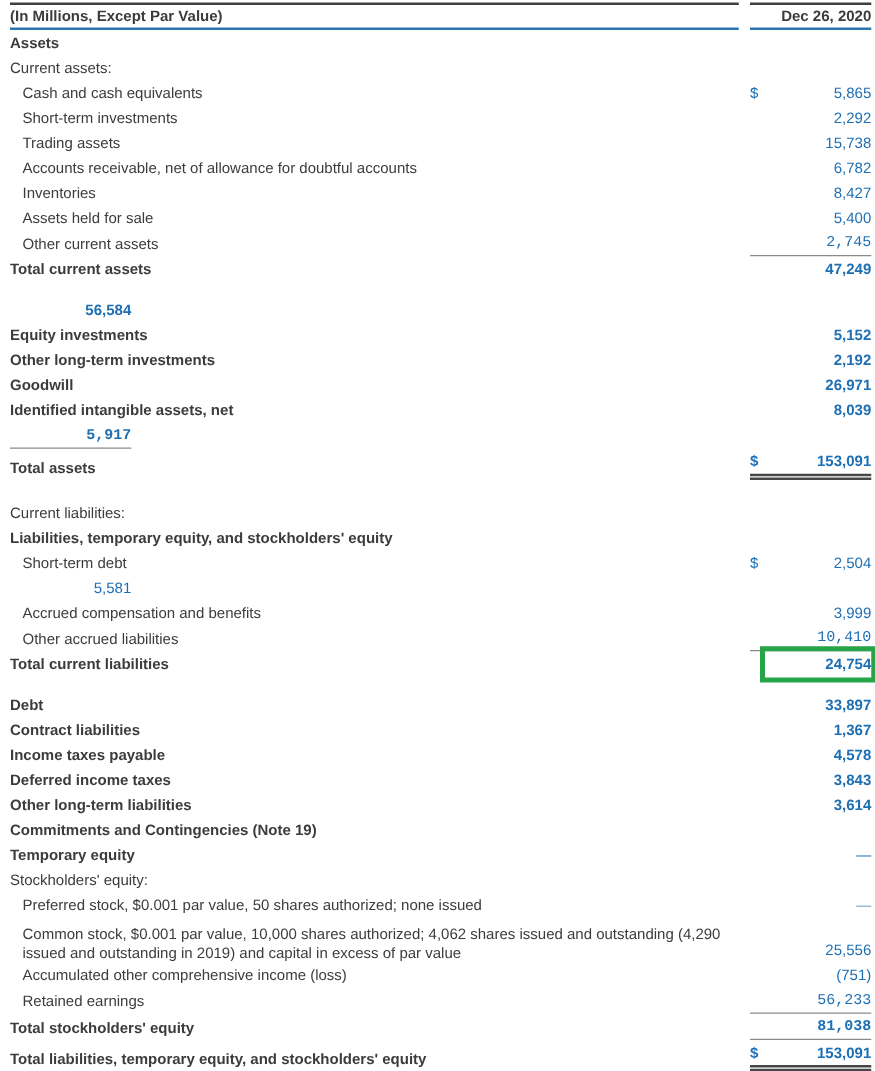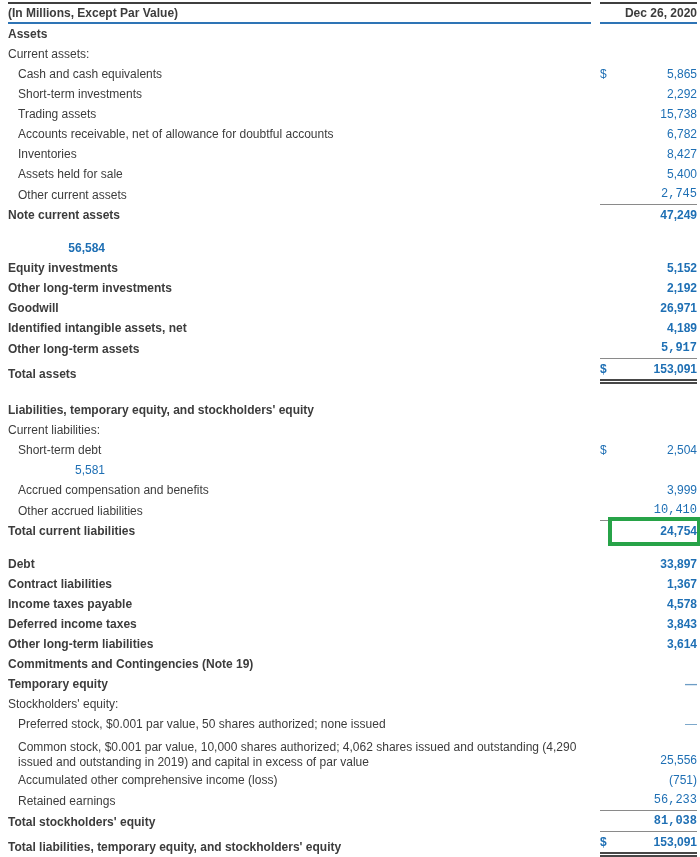--- a/index.html
+++ b/index.html
@@ -102,21 +102,21 @@
           <span class="num">5,400</span>
         </div>
       </div>
       <div class="row ind rule-below">
         <div class="label">Other current assets</div>
         <div class="val">
           <span class="num">2,745</span>
         </div>
       </div>
       <div class="row bold">
-        <div class="label">Note current assets</div>
+        <div class="label">Total current assets</div>
         <div class="val">
           <span class="num">47,249</span>
         </div>
       </div>
       <div class="spacer" style="height: 13px;"></div>
       <div class="row bold">
         <div class="val">
           <span class="num">56,584</span>
         </div>
       </div>
@@ -134,43 +134,42 @@
       </div>
       <div class="row bold">
         <div class="label">Goodwill</div>
         <div class="val">
           <span class="num">26,971</span>
         </div>
       </div>
       <div class="row bold">
         <div class="label">Identified intangible assets, net</div>
         <div class="val">
-          <span class="num">4,189</span>
+          <span class="num">8,039</span>
         </div>
       </div>
       <div class="row bold rule-below">
-        <div class="label">Other long-term assets</div>
         <div class="val">
           <span class="num">5,917</span>
         </div>
       </div>
       <div class="row bold dbl-below">
         <div class="label">Total assets</div>
         <div class="val">
           <span class="cur">$</span>
           <span class="num">153,091</span>
         </div>
       </div>
       <div class="spacer" style="height: 16px;"></div>
-      <div class="row bold">
-        <div class="label">Liabilities, temporary equity, and stockholders' equity</div>
-        <div class="val"></div>
-      </div>
       <div class="row">
         <div class="label">Current liabilities:</div>
+        <div class="val"></div>
+      </div>
+      <div class="row bold">
+        <div class="label">Liabilities, temporary equity, and stockholders' equity</div>
         <div class="val"></div>
       </div>
       <div class="row ind">
         <div class="label">Short-term debt</div>
         <div class="val">
           <span class="cur">$</span>
           <span class="num">2,504</span>
         </div>
       </div>
       <div class="row ind">

